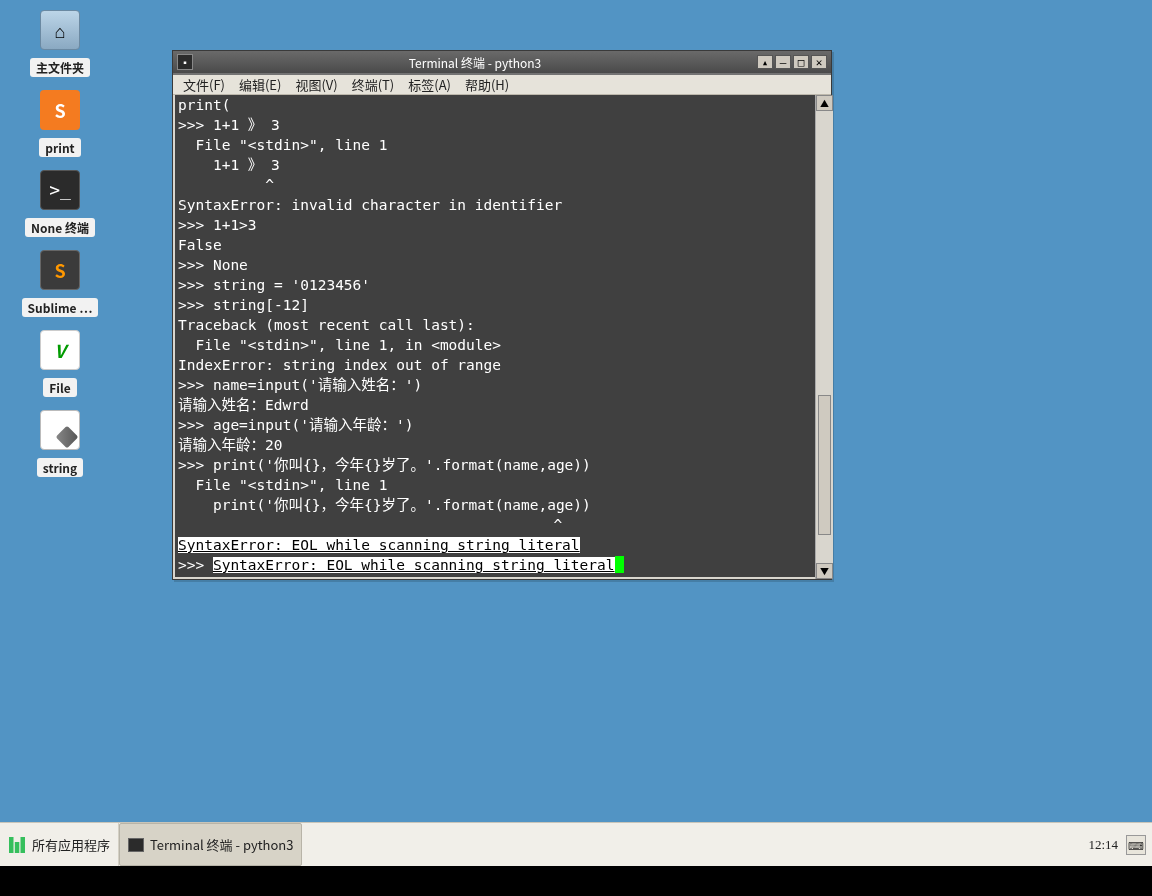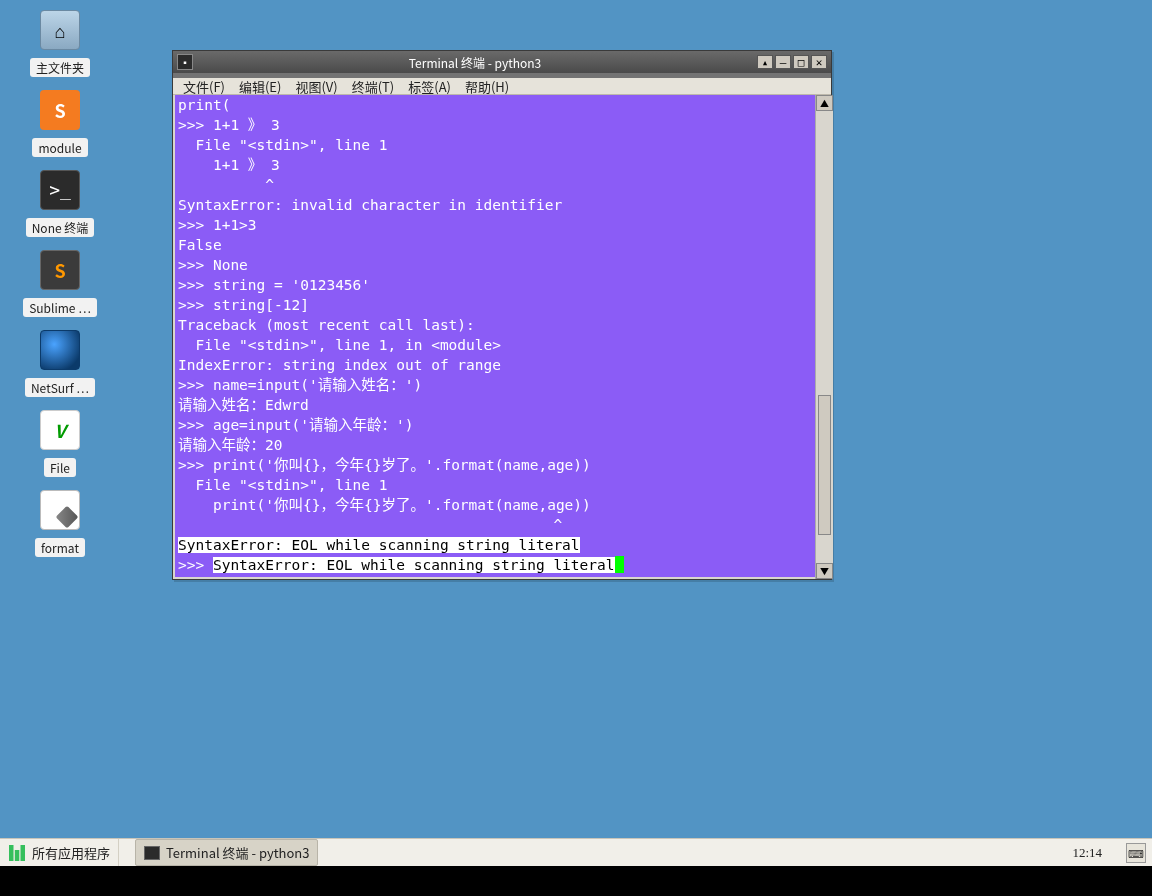--- a/index.html
+++ b/index.html
@@ -3,21 +3,21 @@
 <meta charset="utf-8">
 <style>
   * { box-sizing: border-box; margin: 0; padding: 0; }
   html, body { width: 1152px; height: 896px; overflow: hidden; font-family: "Noto Sans CJK SC", "Microsoft YaHei", sans-serif; }
   body { background: #5294c4; position: relative; }
 
   
   .desktop { position: absolute; top: 10px; left: 20px; }
   .desktop-icon { width: 80px; text-align: center; margin-bottom: 12px; cursor: pointer; }
   .desktop-icon .icon-box { width: 40px; height: 40px; margin: 0 auto 4px; border-radius: 4px; display: flex; align-items: center; justify-content: center; font-size: 18px; }
-  .desktop-icon .label { background: #f2f2f2; border-radius: 3px; padding: 1px 6px; font-size: 12px; display: inline-block; color: #222; }
+  .desktop-icon .label { background: #f2f2f2; border-radius: 3px; padding: 1px 6px; font-size: 12px; display: inline-block; color: #222; font-weight: bold; }
 
   .ic-folder { background: linear-gradient(#bcd5e8,#8aa9c2); border:1px solid #6a89a2; }
   .ic-sogou { background: #f47b20; color:#fff; font-weight:bold; }
   .ic-xfce { background: #2b2b2b; color:#fff; border:1px solid #555; font-family:monospace; font-size:10px; text-align:left; padding:3px 4px; line-height:1;}
   .ic-sublime { background: #3b3b3b; color:#ff9800; font-weight:bold; border:1px solid #666;}
   .ic-netsurf { background: radial-gradient(circle at 35% 35%, #4aa3ff 0%, #0b3a6a 80%); border-radius:50%; border:1px solid #0b3a6a;}
   .ic-gvim { background: #fff; border:1px solid #ccc; color:#019b01; font-weight:bold; font-style:italic;}
   .ic-gedit { background: #fff; border:1px solid #bbb; position:relative;}
   .ic-gedit::after{content:"";position:absolute;right:4px;bottom:4px;width:16px;height:16px;background:linear-gradient(135deg,#888 0%,#555 100%);transform:rotate(-45deg);border-radius:2px;}
 
@@ -27,38 +27,38 @@
     background: #d9d6ce; border: 1px solid #3a3a3a; box-shadow: 2px 2px 0 rgba(0,0,0,.15);
   }
   .titlebar {
     height: 22px; background: linear-gradient(#6a6a6a,#4a4a4a); color:#fff;
     display:flex; align-items:center; font-size:12px; padding:0 4px; gap:6px; position:relative;
   }
   .titlebar .tb-left{ width:16px;height:16px;background:#2b2b2b;border:1px solid #888;display:flex;align-items:center;justify-content:center;font-size:9px;}
   .titlebar .tb-title{ flex:1; text-align:center; white-space:nowrap; overflow:hidden;}
   .tb-btns{display:flex;gap:2px;}
   .tb-btns span{ width:16px;height:14px;background:#cfcac0;border:1px solid #555;color:#000;display:flex;align-items:center;justify-content:center;font-size:11px;font-family:monospace;}
-  .menubar{ height:22px; background:#e6e3da; display:flex; align-items:center; gap:14px; padding:0 10px; font-size:13px; color:#222; border-top:5px solid #737373; border-bottom:1px solid #bdb8ac;}
+  .menubar{ height:22px; background:#e6e3da; display:flex; align-items:center; gap:14px; padding:0 10px; font-size:13px; color:#222; border-top:2px solid #737373; border-bottom:1px solid #bdb8ac;}
   .term-body{
-    background:#8b5cf6; color:#fff; font-family:"DejaVu Sans Mono","Noto Sans Mono CJK SC",monospace;
+    background:#404040; color:#fff; font-family:"DejaVu Sans Mono","Noto Sans Mono CJK SC",monospace;
     font-size:14.5px; line-height:20px; padding:0 3px 2px; white-space:pre; letter-spacing:0;
     border:2px solid #d9d6ce; border-top:none;
     overflow:hidden;
   }
   .term-body::-webkit-scrollbar{width:14px;background:#cfcac0;}
   .term-scroll-wrap{position:relative;}
   .fake-scroll{position:absolute;top:0;right:-2px;bottom:0;width:18px;background:#d9d6ce;border-left:1px solid #aaa;}
   .fake-scroll .up,.fake-scroll .down{height:16px;background:#cfcac0;border:1px solid #888;display:flex;align-items:center;justify-content:center;font-size:9px;}
   .fake-scroll .down{position:absolute;bottom:0;left:0;right:0;}
   .fake-scroll .thumb{position:absolute;left:2px;right:2px;top:300px;height:140px;background:#cfcac0;border:1px solid #888;}
-  .hl{background:#fff;color:#000;}
+  .hl{background:#fff;color:#000;text-decoration:underline;}
   .cursor{display:inline-block;width:9px;height:17px;background:#00ff00;vertical-align:text-bottom;}
 
   
-  .taskbar{position:absolute;left:0;right:0;bottom:30px;height:28px;background:#f1efe9;border-top:1px solid #c9c5b9;display:flex;align-items:center;font-size:13px;color:#222;gap:16px;}
+  .taskbar{position:absolute;left:0;right:0;bottom:30px;height:44px;background:#f1efe9;border-top:1px solid #c9c5b9;display:flex;align-items:center;font-size:13px;color:#222;}
   .tb-item{height:100%;display:flex;align-items:center;padding:0 8px;gap:6px;border-right:1px solid #d4d0c4;}
   .tb-item.active{background:#d7d3c7;border:1px solid #b8b4a8;margin:2px 0;border-radius:2px;}
   .tb-spacer{flex:1;}
   .tb-clock{padding:0 6px;font-family:Liberation Serif, serif;}
   .tb-kbd{width:20px;height:20px;border:1px solid #999;background:#e8e5db;margin:0 6px 0 2px;display:flex;align-items:center;justify-content:center;font-size:11px;}
   .tb-logo{width:18px;height:18px;display:flex;align-items:center;justify-content:center;}
   .tb-logo svg{width:16px;height:16px;}
   .tb-termicon{width:16px;height:14px;background:#2b2b2b;border:1px solid #666;}
 
   .bottom-black{position:absolute;left:0;right:0;bottom:0;height:30px;background:#000;}
@@ -70,47 +70,43 @@
   <div class="desktop-icon">
     <div class="icon-box ic-folder">
         <span>⌂</span>
       </div>
     <span class="label">主文件夹</span>
   </div>
   <div class="desktop-icon">
     <div class="icon-box ic-sogou">
         <span>S</span>
       </div>
-    <span class="label">module</span>
+    <span class="label">print</span>
   </div>
   <div class="desktop-icon">
     <div class="icon-box ic-xfce">
         <span>&gt;_</span>
       </div>
     <span class="label">None 终端</span>
   </div>
   <div class="desktop-icon">
     <div class="icon-box ic-sublime">
         <span>S</span>
       </div>
     <span class="label">Sublime&nbsp;…</span>
   </div>
   <div class="desktop-icon">
-    <div class="icon-box ic-netsurf"></div>
-    <span class="label">NetSurf&nbsp;…</span>
-  </div>
-  <div class="desktop-icon">
     <div class="icon-box ic-gvim">
         <span>V</span>
       </div>
     <span class="label">File</span>
   </div>
   <div class="desktop-icon">
     <div class="icon-box ic-gedit"></div>
-    <span class="label">format</span>
+    <span class="label">string</span>
   </div>
 </div>
 
 <div class="window">
   <div class="titlebar">
     <div class="tb-left">▪</div>
     <div class="tb-title">Terminal 终端 - python3</div>
     <div class="tb-btns">
       <span>▴</span>
       <span>–</span>

